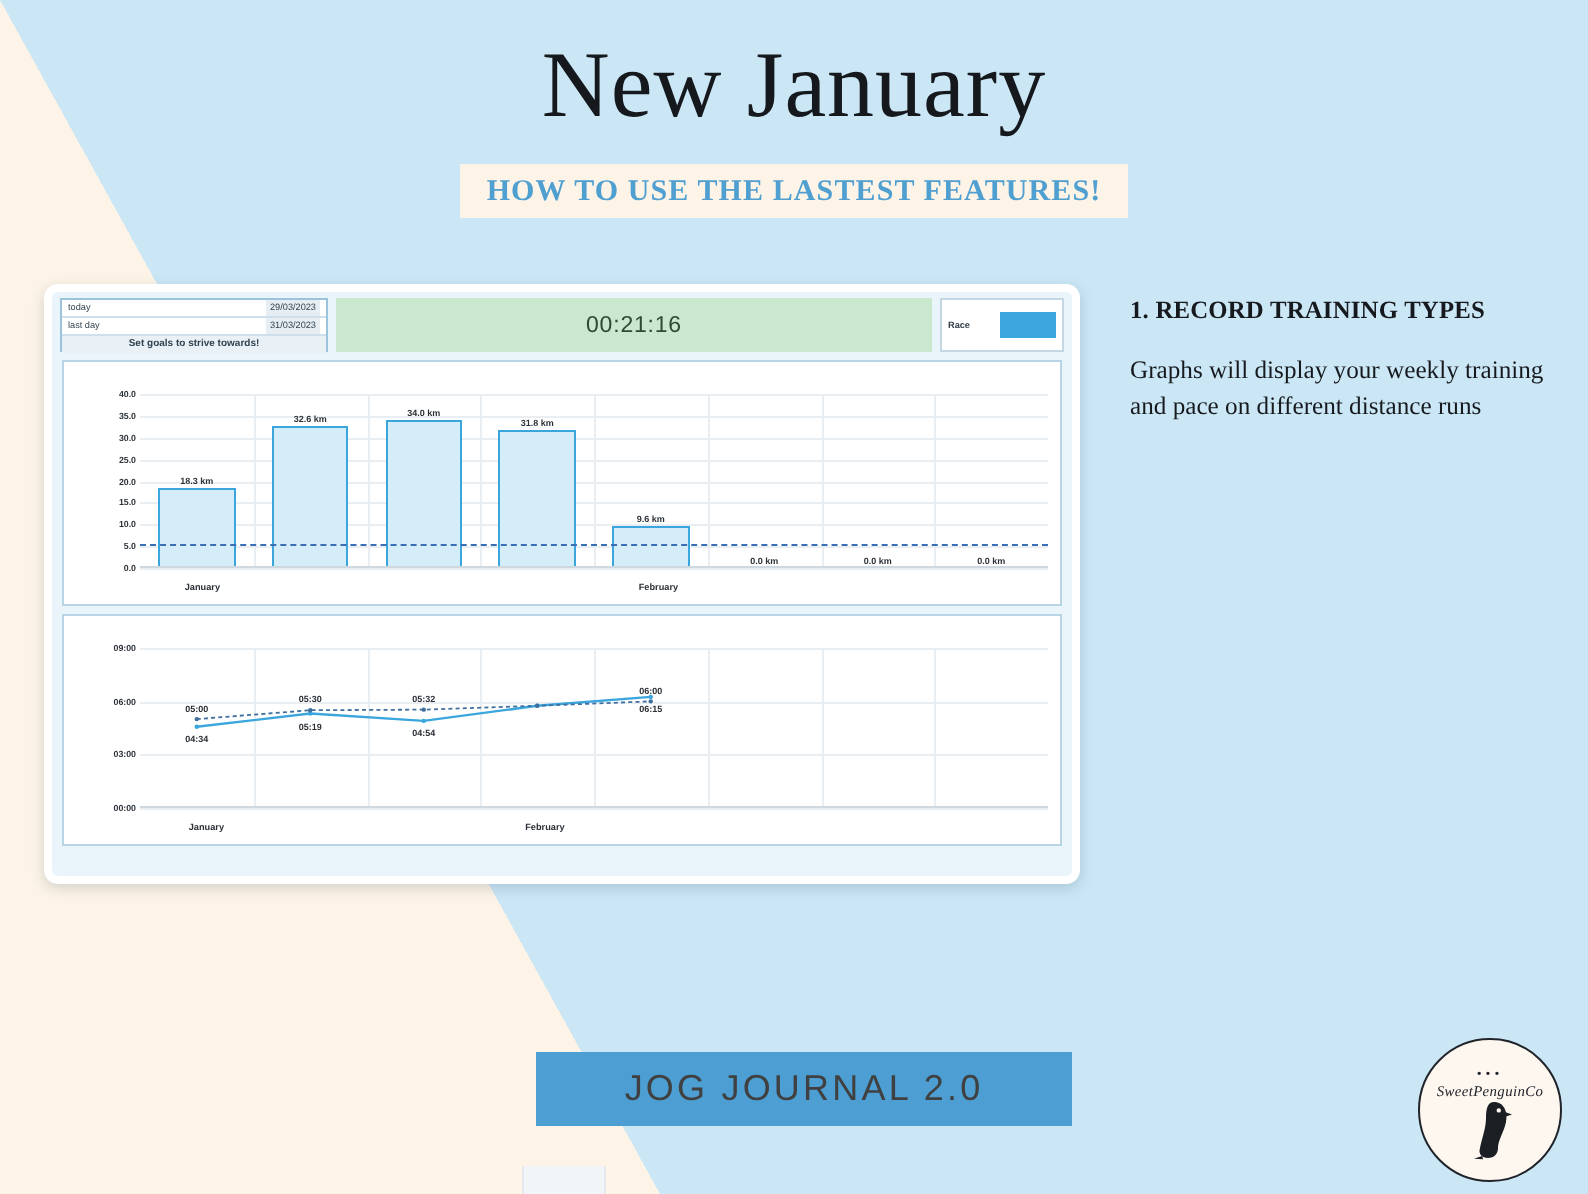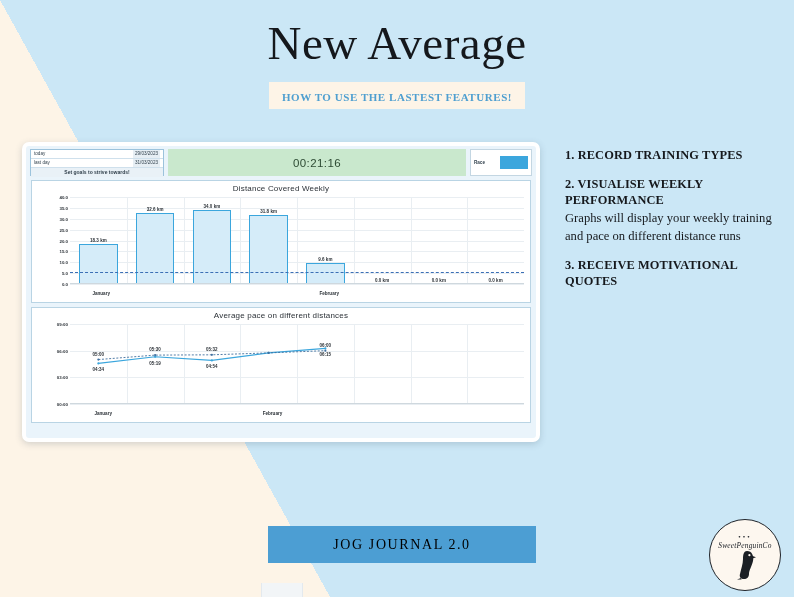--- a/index.html
+++ b/index.html
@@ -10,21 +10,21 @@
   #bg{position:absolute;inset:0;background:#cbe7f6;}
   #bg-corner{position:absolute;left:0;top:0;width:330px;height:597px;
       background:linear-gradient(to bottom left,#cbe7f6 0 50%,#fdf4e7 50% 100%);}
 
   
   #header{position:absolute;left:0;top:18px;width:794px;text-align:center;}
   #title{font-size:47px;color:#15181c;letter-spacing:.5px;line-height:1.08;
          font-family:"Liberation Serif",serif;}
   #subtitle-wrap{display:inline-block;margin-top:13px;background:#fdf4e7;
       padding:5px 13px 4px 13px;}
-  #subtitle{font-size:11px;font-weight:bold;color:#4f9fd0;letter-spacing:.55px;
+  #subtitle{font-size:15px;font-weight:bold;color:#4f9fd0;letter-spacing:.55px;
       font-family:"Liberation Serif",serif;}
 
   
   #monitor{position:absolute;left:22px;top:142px;width:569px;}
   #bezel{width:518px;height:300px;background:#ffffff;border-radius:7px;
       box-shadow:0 2px 7px rgba(60,80,100,.22);padding:4px;box-sizing:border-box;
       position:relative;overflow:hidden;}
   #screen{width:100%;height:100%;background:#eaf4fb;overflow:hidden;
       position:relative;border-radius:3px;}
   #stand-neck{position:absolute;left:239px;top:441px;width:40px;height:52px;
@@ -79,40 +79,40 @@
   
   #features{position:absolute;left:565px;top:148px;width:222px;color:#16191d;}
   .feat{margin-bottom:13px;}
   .feat h3{margin:0 0 1px 0;font-size:12.4px;font-weight:bold;letter-spacing:.1px;
       line-height:1.28;font-family:"Liberation Serif",serif;}
   .feat p{margin:0;font-size:12.6px;line-height:1.42;font-family:"Liberation Serif",serif;}
 
   
   #badge{position:absolute;left:268px;top:526px;width:268px;height:37px;
       background:#4c9ed3;display:flex;align-items:center;justify-content:center;}
-  #badge span{color:#000000;font-size:14px;letter-spacing:1.6px;
-      font-family:Liberation Serif, serif;}
+  #badge span{color:#404040;font-size:18px;letter-spacing:1.6px;
+      font-family:Liberation Sans, sans-serif;}
 
   
   #logo{position:absolute;left:709px;top:519px;width:70px;height:70px;border-radius:50%;
       background:#fdf7ef;border:1.5px solid #20242a;display:flex;flex-direction:column;
       align-items:center;justify-content:center;overflow:hidden;}
   #logo .dots{font-size:7px;letter-spacing:2px;color:#20242a;line-height:6px;margin-top:4px;}
   #logo .brand{font-size:7.4px;color:#20242a;font-style:italic;
       font-family:"Liberation Serif",serif;margin-top:1px;letter-spacing:.2px;}
 </style>
 </head>
 <body>
 
 <div id="bg">
   <div id="bg-corner"></div>
 </div>
 
 <div id="header">
-  <div id="title">New Average</div>
+  <div id="title">New January</div>
   <div id="subtitle-wrap">
     <span id="subtitle">HOW TO USE THE LASTEST FEATURES!</span>
   </div>
 </div>
 
 <div id="monitor">
   <div id="bezel">
     <div id="screen">
 
       <div class="sheet-top">
@@ -128,21 +128,20 @@
           <div class="goalfoot">Set goals to strive towards!</div>
         </div>
         <div class="timebox green">00:21:16</div>
         <div class="legendbox">
           <span class="lbl">Race</span>
           <span class="sw"></span>
         </div>
       </div>
 
       <div class="chart-card" id="bar-card">
-        <div class="chart-title">Distance Covered Weekly</div>
         <div class="plot" id="bar-plot">
             <div class="gridline" style="top: 87px;"></div>
             <div class="gridline" style="top: 76.125px;"></div>
             <div class="gridline" style="top: 65.25px;"></div>
             <div class="gridline" style="top: 54.375px;"></div>
             <div class="gridline" style="top: 43.5px;"></div>
             <div class="gridline" style="top: 32.625px;"></div>
             <div class="gridline" style="top: 21.75px;"></div>
             <div class="gridline" style="top: 10.875px;"></div>
             <div class="gridline" style="top: 0px;"></div>
@@ -176,21 +175,20 @@
           <div class="ylab" style="top: 81.25px;">10.0</div>
           <div class="ylab" style="top: 70.375px;">15.0</div>
           <div class="ylab" style="top: 59.5px;">20.0</div>
           <div class="ylab" style="top: 48.625px;">25.0</div>
           <div class="ylab" style="top: 37.75px;">30.0</div>
           <div class="ylab" style="top: 26.875px;">35.0</div>
           <div class="ylab" style="top: 16px;">40.0</div>
         </div>
 
       <div class="chart-card" id="line-card">
-        <div class="chart-title">Average pace on different distances</div>
         <div class="plot" id="line-plot">
             <div class="gridline" style="top: 80px;"></div>
             <div class="gridline" style="top: 53.3333px;"></div>
             <div class="gridline" style="top: 26.6667px;"></div>
             <div class="gridline" style="top: 0px;"></div>
             <div class="vgrid" style="left: 56.75px;"></div>
             <div class="vgrid" style="left: 113.5px;"></div>
             <div class="vgrid" style="left: 170.25px;"></div>
             <div class="vgrid" style="left: 227px;"></div>
             <div class="vgrid" style="left: 283.75px;"></div>
@@ -232,25 +230,23 @@
   </div>
   <div id="stand-neck"></div>
 
 </div>
 
 <div id="features">
   <div class="feat">
     <h3>1. RECORD TRAINING TYPES</h3>
   </div>
   <div class="feat">
-    <h3>2. VISUALISE WEEKLY PERFORMANCE</h3>
     <p> Graphs will display your weekly training and pace on different distance runs</p>
   </div>
   <div class="feat">
-    <h3>3. RECEIVE MOTIVATIONAL QUOTES</h3>
   </div>
 </div>
 
 <div id="badge">
   <span>JOG JOURNAL 2.0</span>
 </div>
 
 <div id="logo">
   <div class="dots">•••</div>
   <div class="brand">SweetPenguinCo</div>

